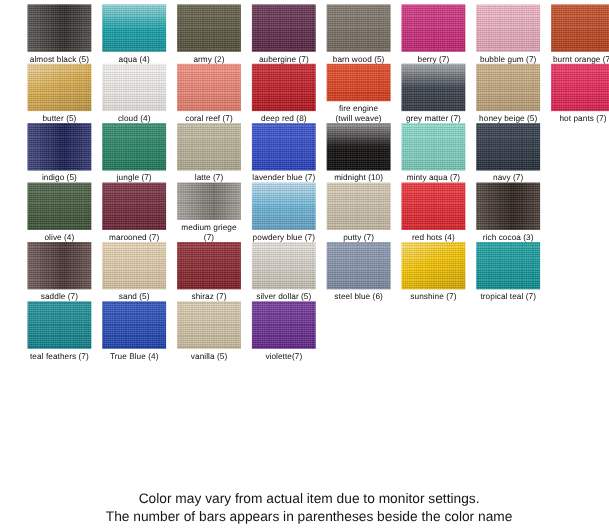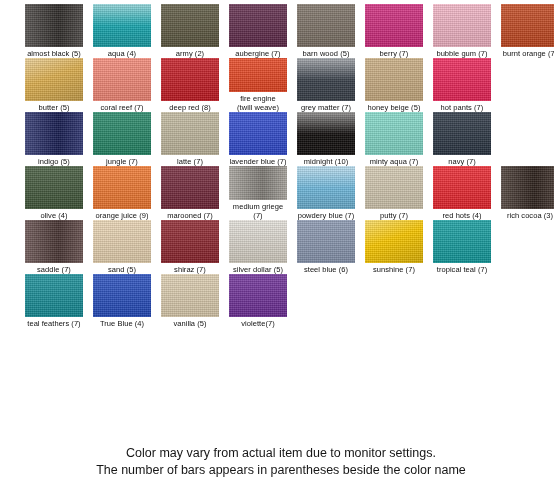--- a/index.html
+++ b/index.html
@@ -111,20 +111,24 @@
         <div class="swatch-chip" style="background: linear-gradient(175deg, rgba(255, 255, 255, 0.12), rgba(0, 0, 0, 0.1)), rgb(194, 67, 26);"></div>
         <div class="swatch-label">burnt orange (7)</div>
       </div>
     </div>
     <div class="swatch-row">
       <div class="swatch-cell">
         <div class="swatch-chip" style="background: linear-gradient(160deg, rgba(255, 255, 255, 0.45), rgba(255, 255, 255, 0) 45%, rgba(0, 0, 0, 0.16)), rgb(217, 172, 78);"></div>
         <div class="swatch-label">butter (5)</div>
       </div>
       <div class="swatch-cell">
+        <div class="swatch-chip" style="background: linear-gradient(rgba(255, 255, 255, 0.5), rgba(0, 0, 0, 0.05)), rgb(238, 234, 230);"></div>
+        <div class="swatch-label">cloud (4)</div>
+      </div>
+      <div class="swatch-cell">
         <div class="swatch-chip" style="background: linear-gradient(175deg, rgba(255, 255, 255, 0.12), rgba(0, 0, 0, 0.1)), rgb(245, 133, 115);"></div>
         <div class="swatch-label">coral reef (7)</div>
       </div>
       <div class="swatch-cell">
         <div class="swatch-chip" style="background: linear-gradient(175deg, rgba(255, 255, 255, 0.12), rgba(0, 0, 0, 0.1)), rgb(196, 20, 29);"></div>
         <div class="swatch-label">deep red (8)</div>
       </div>
       <div class="swatch-cell">
         <div class="swatch-chip" style="background: linear-gradient(175deg, rgba(255, 255, 255, 0.12), rgba(0, 0, 0, 0.1)), rgb(232, 64, 27);"></div>
         <div class="swatch-label">fire engine
@@ -170,24 +174,20 @@
       </div>
       <div class="swatch-cell">
         <div class="swatch-chip" style="background: linear-gradient(175deg, rgba(255, 255, 255, 0.12), rgba(0, 0, 0, 0.1)), rgb(38, 49, 63);"></div>
         <div class="swatch-label">navy (7)</div>
       </div>
     </div>
     <div class="swatch-row">
       <div class="swatch-cell">
         <div class="swatch-chip" style="background: linear-gradient(175deg, rgba(255, 255, 255, 0.12), rgba(0, 0, 0, 0.1)), rgb(61, 84, 54);"></div>
         <div class="swatch-label">olive  (4)</div>
-      </div>
-      <div class="swatch-cell">
-        <div class="swatch-chip" style="background: linear-gradient(175deg, rgba(255, 255, 255, 0.12), rgba(0, 0, 0, 0.1)), rgb(242, 117, 42);"></div>
-        <div class="swatch-label">orange juice (9)</div>
       </div>
       <div class="swatch-cell">
         <div class="swatch-chip" style="background: linear-gradient(175deg, rgba(255, 255, 255, 0.12), rgba(0, 0, 0, 0.1)), rgb(112, 34, 53);"></div>
         <div class="swatch-label">marooned  (7)</div>
       </div>
       <div class="swatch-cell">
         <div class="swatch-chip" style="background: linear-gradient(90deg, rgba(255, 255, 255, 0.16), rgba(0, 0, 0, 0.22) 58%, rgba(255, 255, 255, 0.1)), rgb(157, 153, 146);"></div>
         <div class="swatch-label">medium griege (7)</div>
       </div>
       <div class="swatch-cell">

